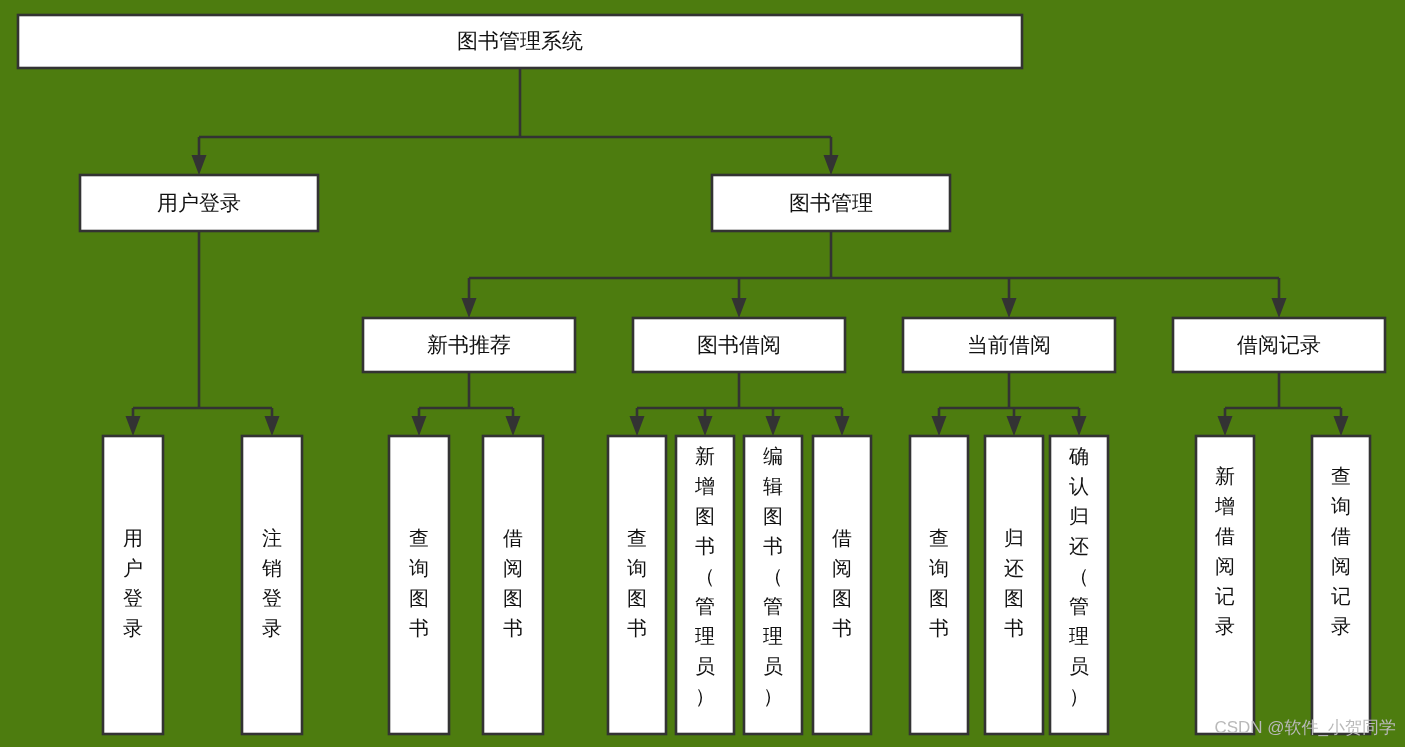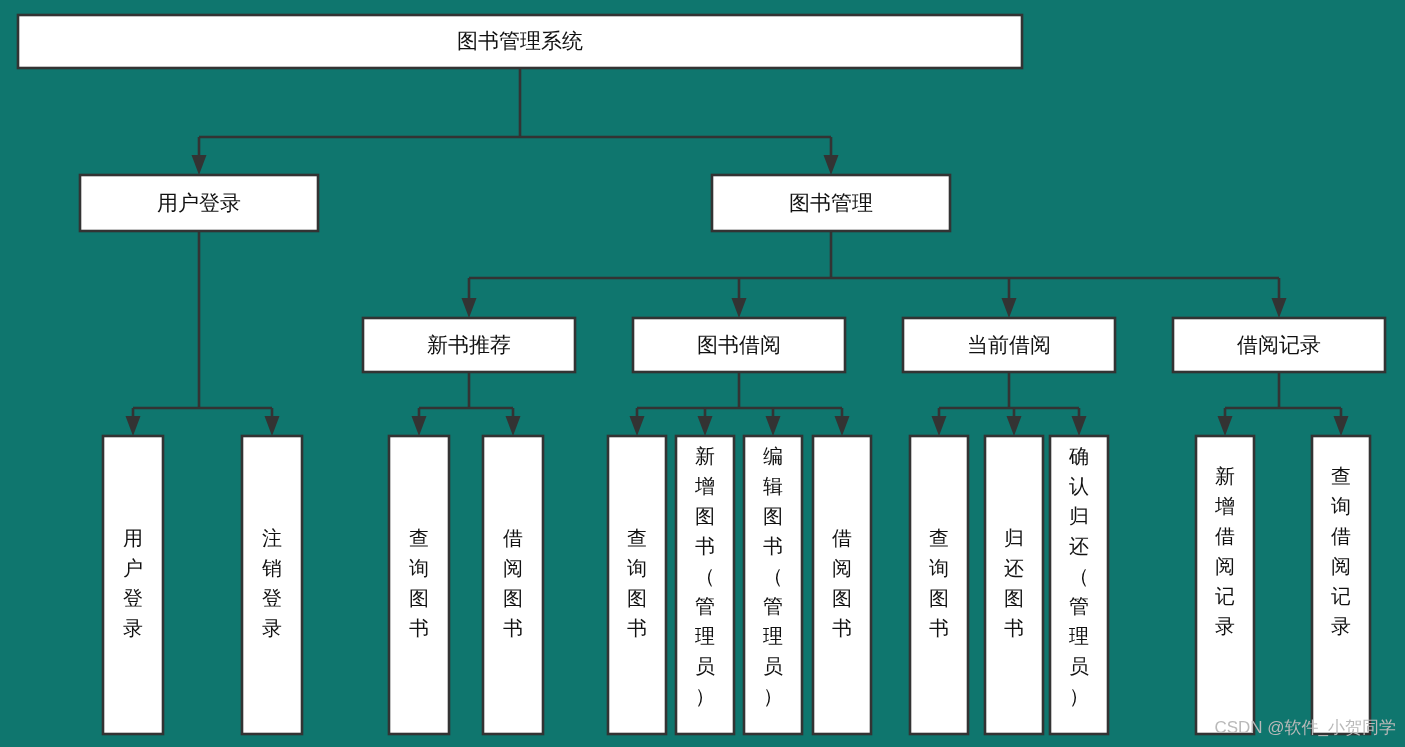--- a/index.html
+++ b/index.html
@@ -8,21 +8,21 @@
     padding: 0;
     background: #ffffff;
   }
   body {
     font-family: "Liberation Sans", "DejaVu Sans", sans-serif;
   }
   #diagram-root {
     position: relative;
     width: 1405px;
     height: 747px;
-    background: #0f766e;
+    background: #4d7c0f;
     overflow: hidden;
   }
   svg#tree-svg {
     position: absolute;
     left: 0;
     top: 0;
     width: 1405px;
     height: 747px;
     display: block;
   }

